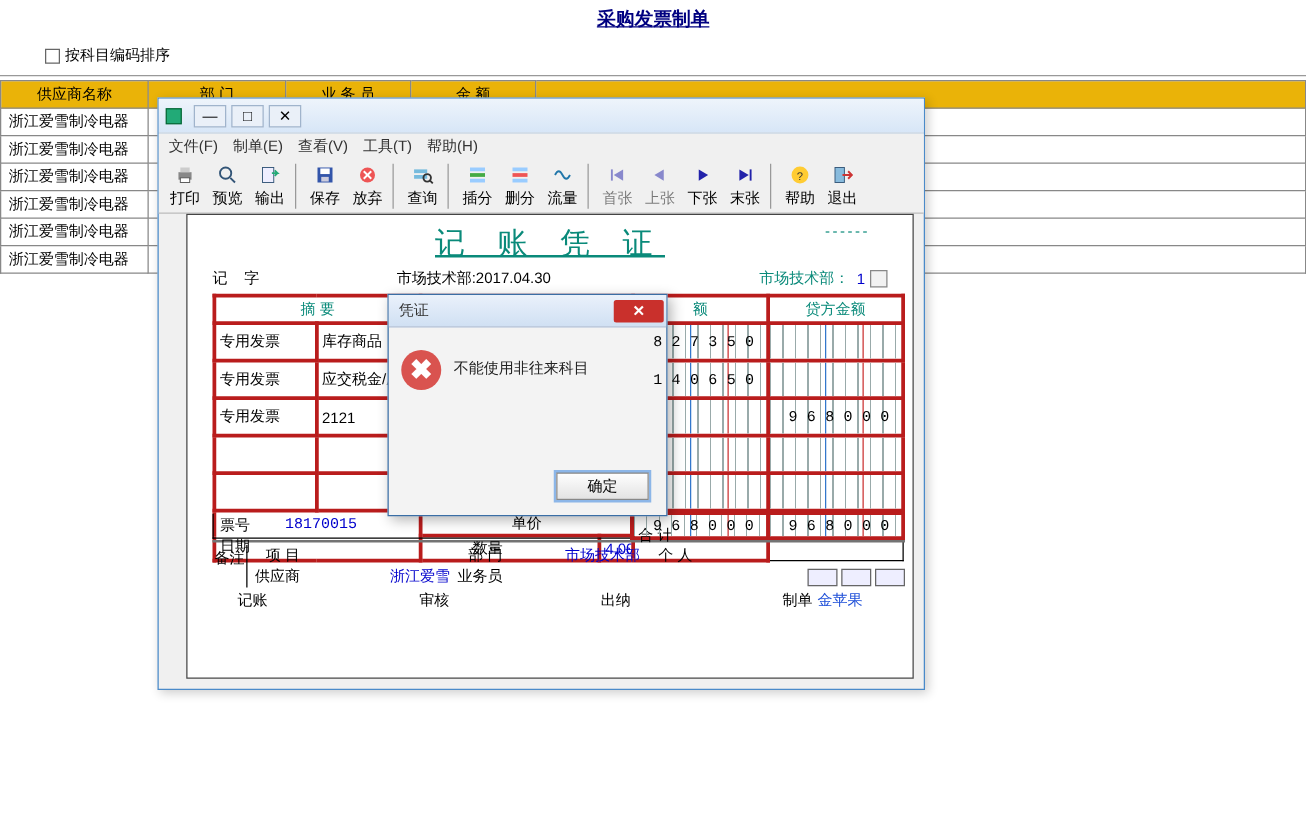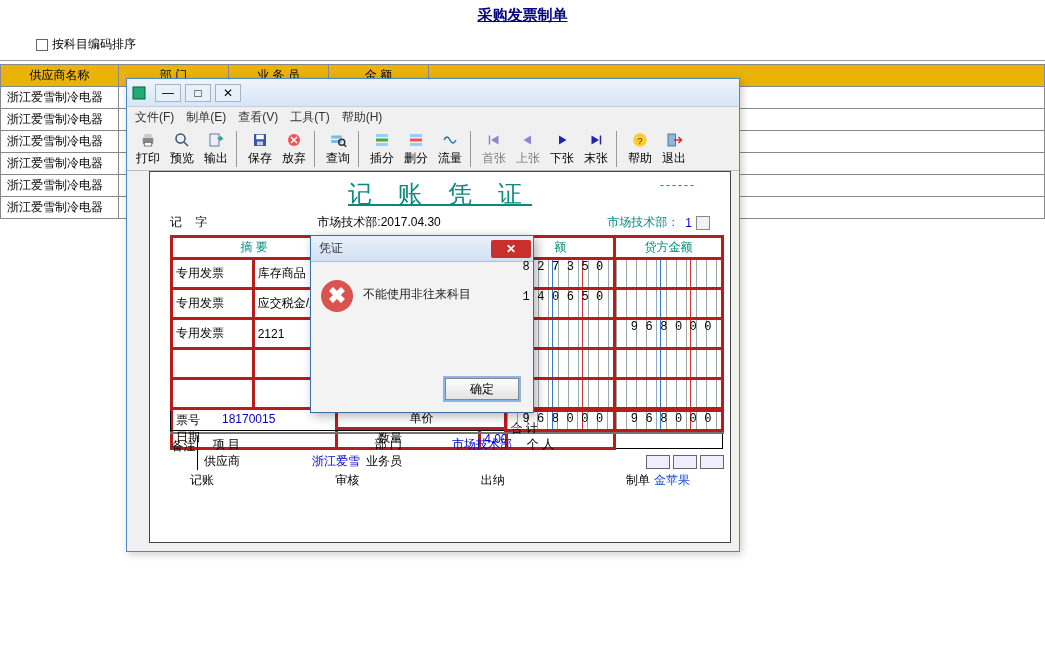--- a/index.html
+++ b/index.html
@@ -40,29 +40,29 @@
 .doc-meta-left { display:flex; gap:30px; flex:1;}
 .doc-meta .attach { display:flex; align-items:center; gap:4px; color:#0a8a7a;}
 .doc-meta .attach-count { color:#0000cc; margin-left: 2px; }
 .doc-meta .attach-icon{ width:14px;height:14px;border:1px solid #888;background:#f2f2f2;cursor:pointer;}
 
 .grid-wrap { margin: 0 6px 0 20px; }
 .grid { width: 100%; border: 1px solid #000; border-collapse: collapse; table-layout: fixed; }
 .grid th, .grid td { border: 3px solid #b91c1c; padding: 0 3px; height: 30px; vertical-align: middle; overflow: hidden; }
 .grid th { color: #0a8a7a; font-weight: normal; text-align: center; height:22px; }
 .grid .amt-cell { position: relative; padding:0; }
-.amt-stripes { position: absolute; inset: 0; display: flex; justify-content: flex-end; padding-right: 2px; }
+.amt-stripes { position: absolute; inset: 0; display: flex; align-items: center; justify-content: flex-end; padding-right: 2px; }
 .amt-stripes .digits { position: relative; z-index: 2; letter-spacing: 7.5px; font-family: "Courier New", monospace; font-size: 12px; color: #000; white-space: nowrap; }
 .stripe-bg { position: absolute; inset: 0; background: repeating-linear-gradient(90deg, #9aa 0 1px, transparent 1px 10px); }
 .stripe-bg::before { content:""; position:absolute; top:0; bottom:0; right:30px; width:1px; background:#c33; }
 .stripe-bg::after { content:""; position:absolute; top:0; bottom:0; right:60px; width:1px; background:#37c; }
 
 .foot-row td { height: 20px; }
-.foot-labels { display:flex; gap:22px; }
-.foot-labels .v1{ color:#0000cc; }
+.foot-labels { display:flex; gap:10px; }
+.foot-labels .v1{ color:#0000cc; margin-left:18px;font-family:Liberation Mono, monospace;}
 
 .totals-row td { height:20px; }
 .totals-lbl { }
 
 .below { border-top: 2px solid #737373; display:flex; align-items:flex-start; margin: 0 6px 0 20px; padding-top:2px; }
 .below .bz { width: 28px; height:34px; border-right:1px solid #000; display:flex; align-items:flex-start; justify-content:center; padding-top:2px; }
 .below .right { flex:1;text-align:right; }
 .below-row { display:flex; align-items:center; height:17px; }
 .below-row .k { width:42px; }
 .below-row .v { color:#0000cc; flex:1; }

